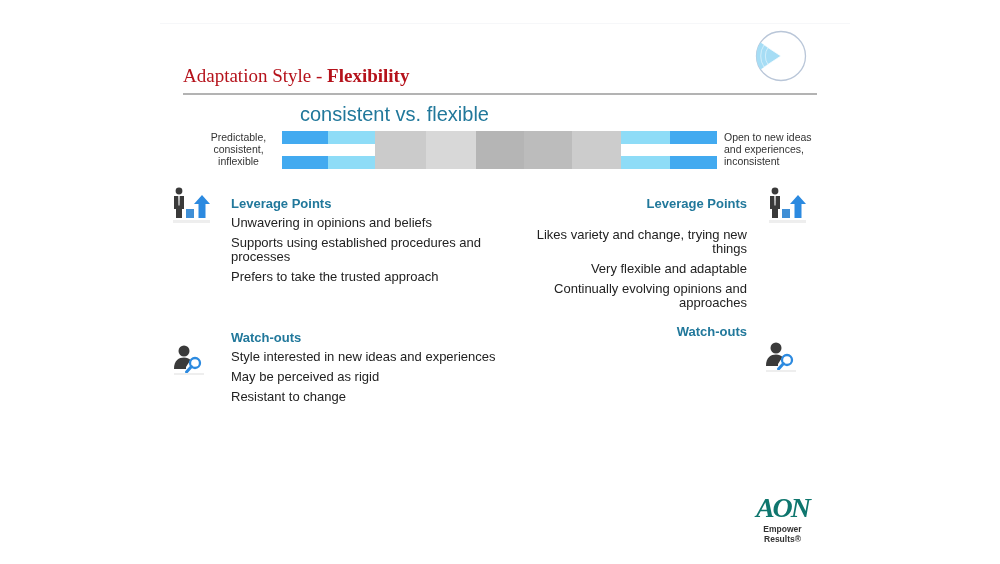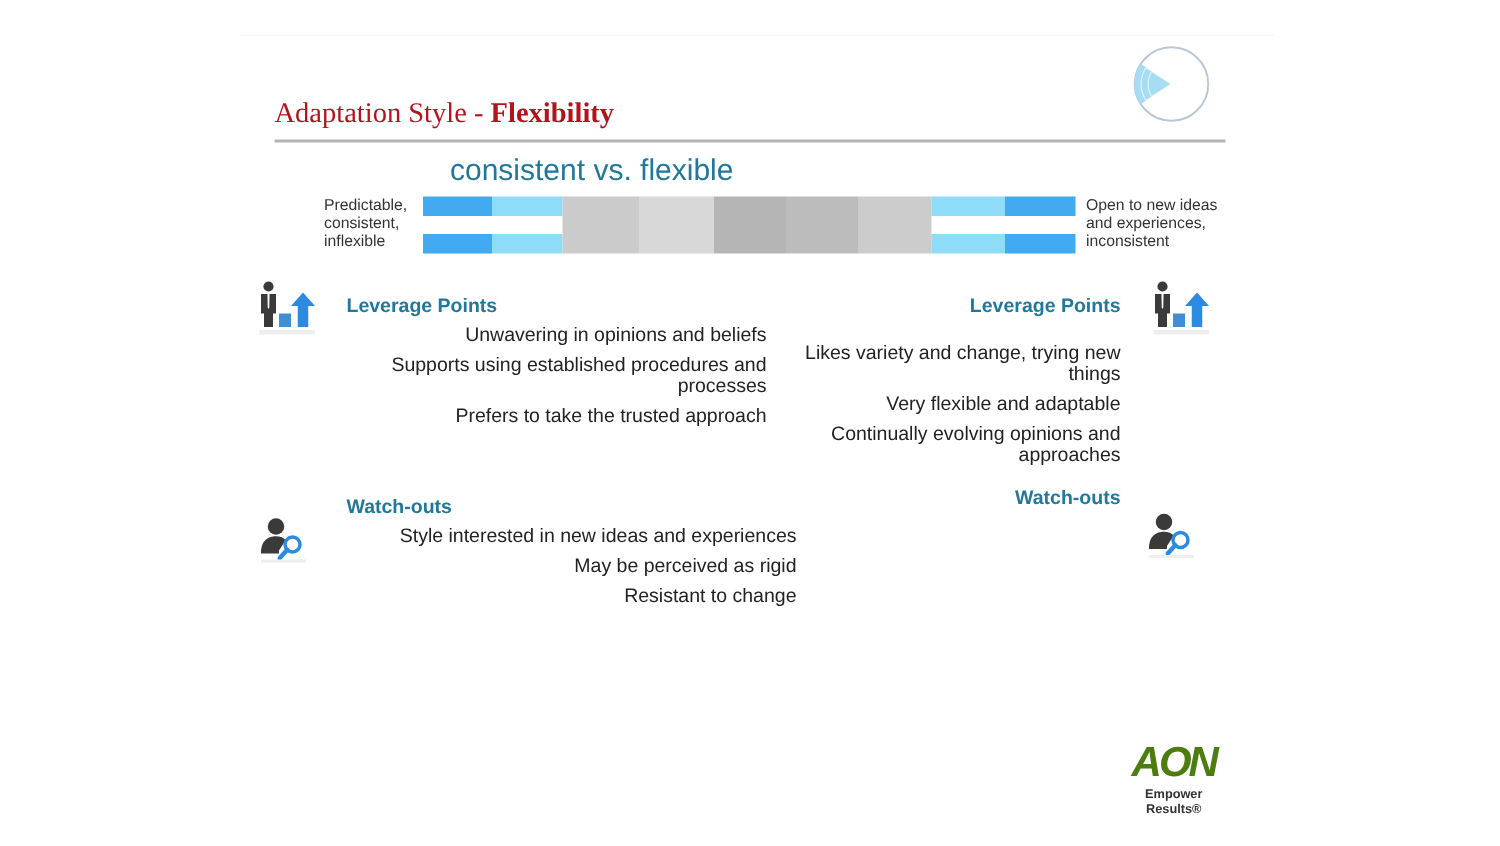--- a/index.html
+++ b/index.html
@@ -14,31 +14,31 @@
     font-size: 19px; color: #b5121b; white-space: nowrap;
   }
   .title b { font-weight: bold; }
   .divider { position: absolute; left: 183px; top: 93px; width: 634px; height: 2px; background: #b3b3b3; }
   .logo-circle { position: absolute; left: 755px; top: 30px; width: 52px; height: 52px; }
   .subtitle {
     position: absolute; left: 300px; width: 400px; top: 103px; 
     font-size: 20px; color: #21789b;
   }
   .scale-label { position: absolute; font-size: 10.5px; line-height: 12px; color: #333; }
-  .scale-left { left: 216px; width: 75px; top: 131px; text-align: left; }
+  .scale-left { left: 201px; width: 75px; top: 131px; text-align: center; }
   .scale-right { left: 724px; width: 100px; top: 131px; text-align: left; }
   .bar { position: absolute; }
   .seg { position: absolute; }
   .icon { position: absolute; }
   .sec-head { position: absolute; font-size: 13px; font-weight: bold; color: #21789b; }
-  .sec-list { position: absolute; font-size: 13px; color: #222; line-height: 14px; text-align: right; }
+  .sec-list { position: absolute; font-size: 13px; color: #222; line-height: 14px; }
   .sec-list .item { margin-bottom: 6px; }
   .right-align { text-align: right; }
   .aon { position: absolute; left: 745px; top: 494px; width: 75px; text-align: center; }
-  .aon-word { font-family: Liberation Sans, sans-serif; font-weight: bold; font-style: italic; font-size: 28px; color: #4d7c0f; letter-spacing: -2px; line-height: 28px; }
+  .aon-word { font-family: Liberation Serif, serif; font-weight: bold; font-style: italic; font-size: 28px; color: #0f766e; letter-spacing: -2px; line-height: 28px; }
   .aon-tag { font-size: 8.5px; color: #333; font-weight: bold; margin-top: 2px; }
 </style>
 </head>
 <body>
 
 <div class="slide">
   <div class="slide-edge"></div>
 
   <div class="title"><span>Adaptation Style - </span><b>Flexibility</b></div>
 

